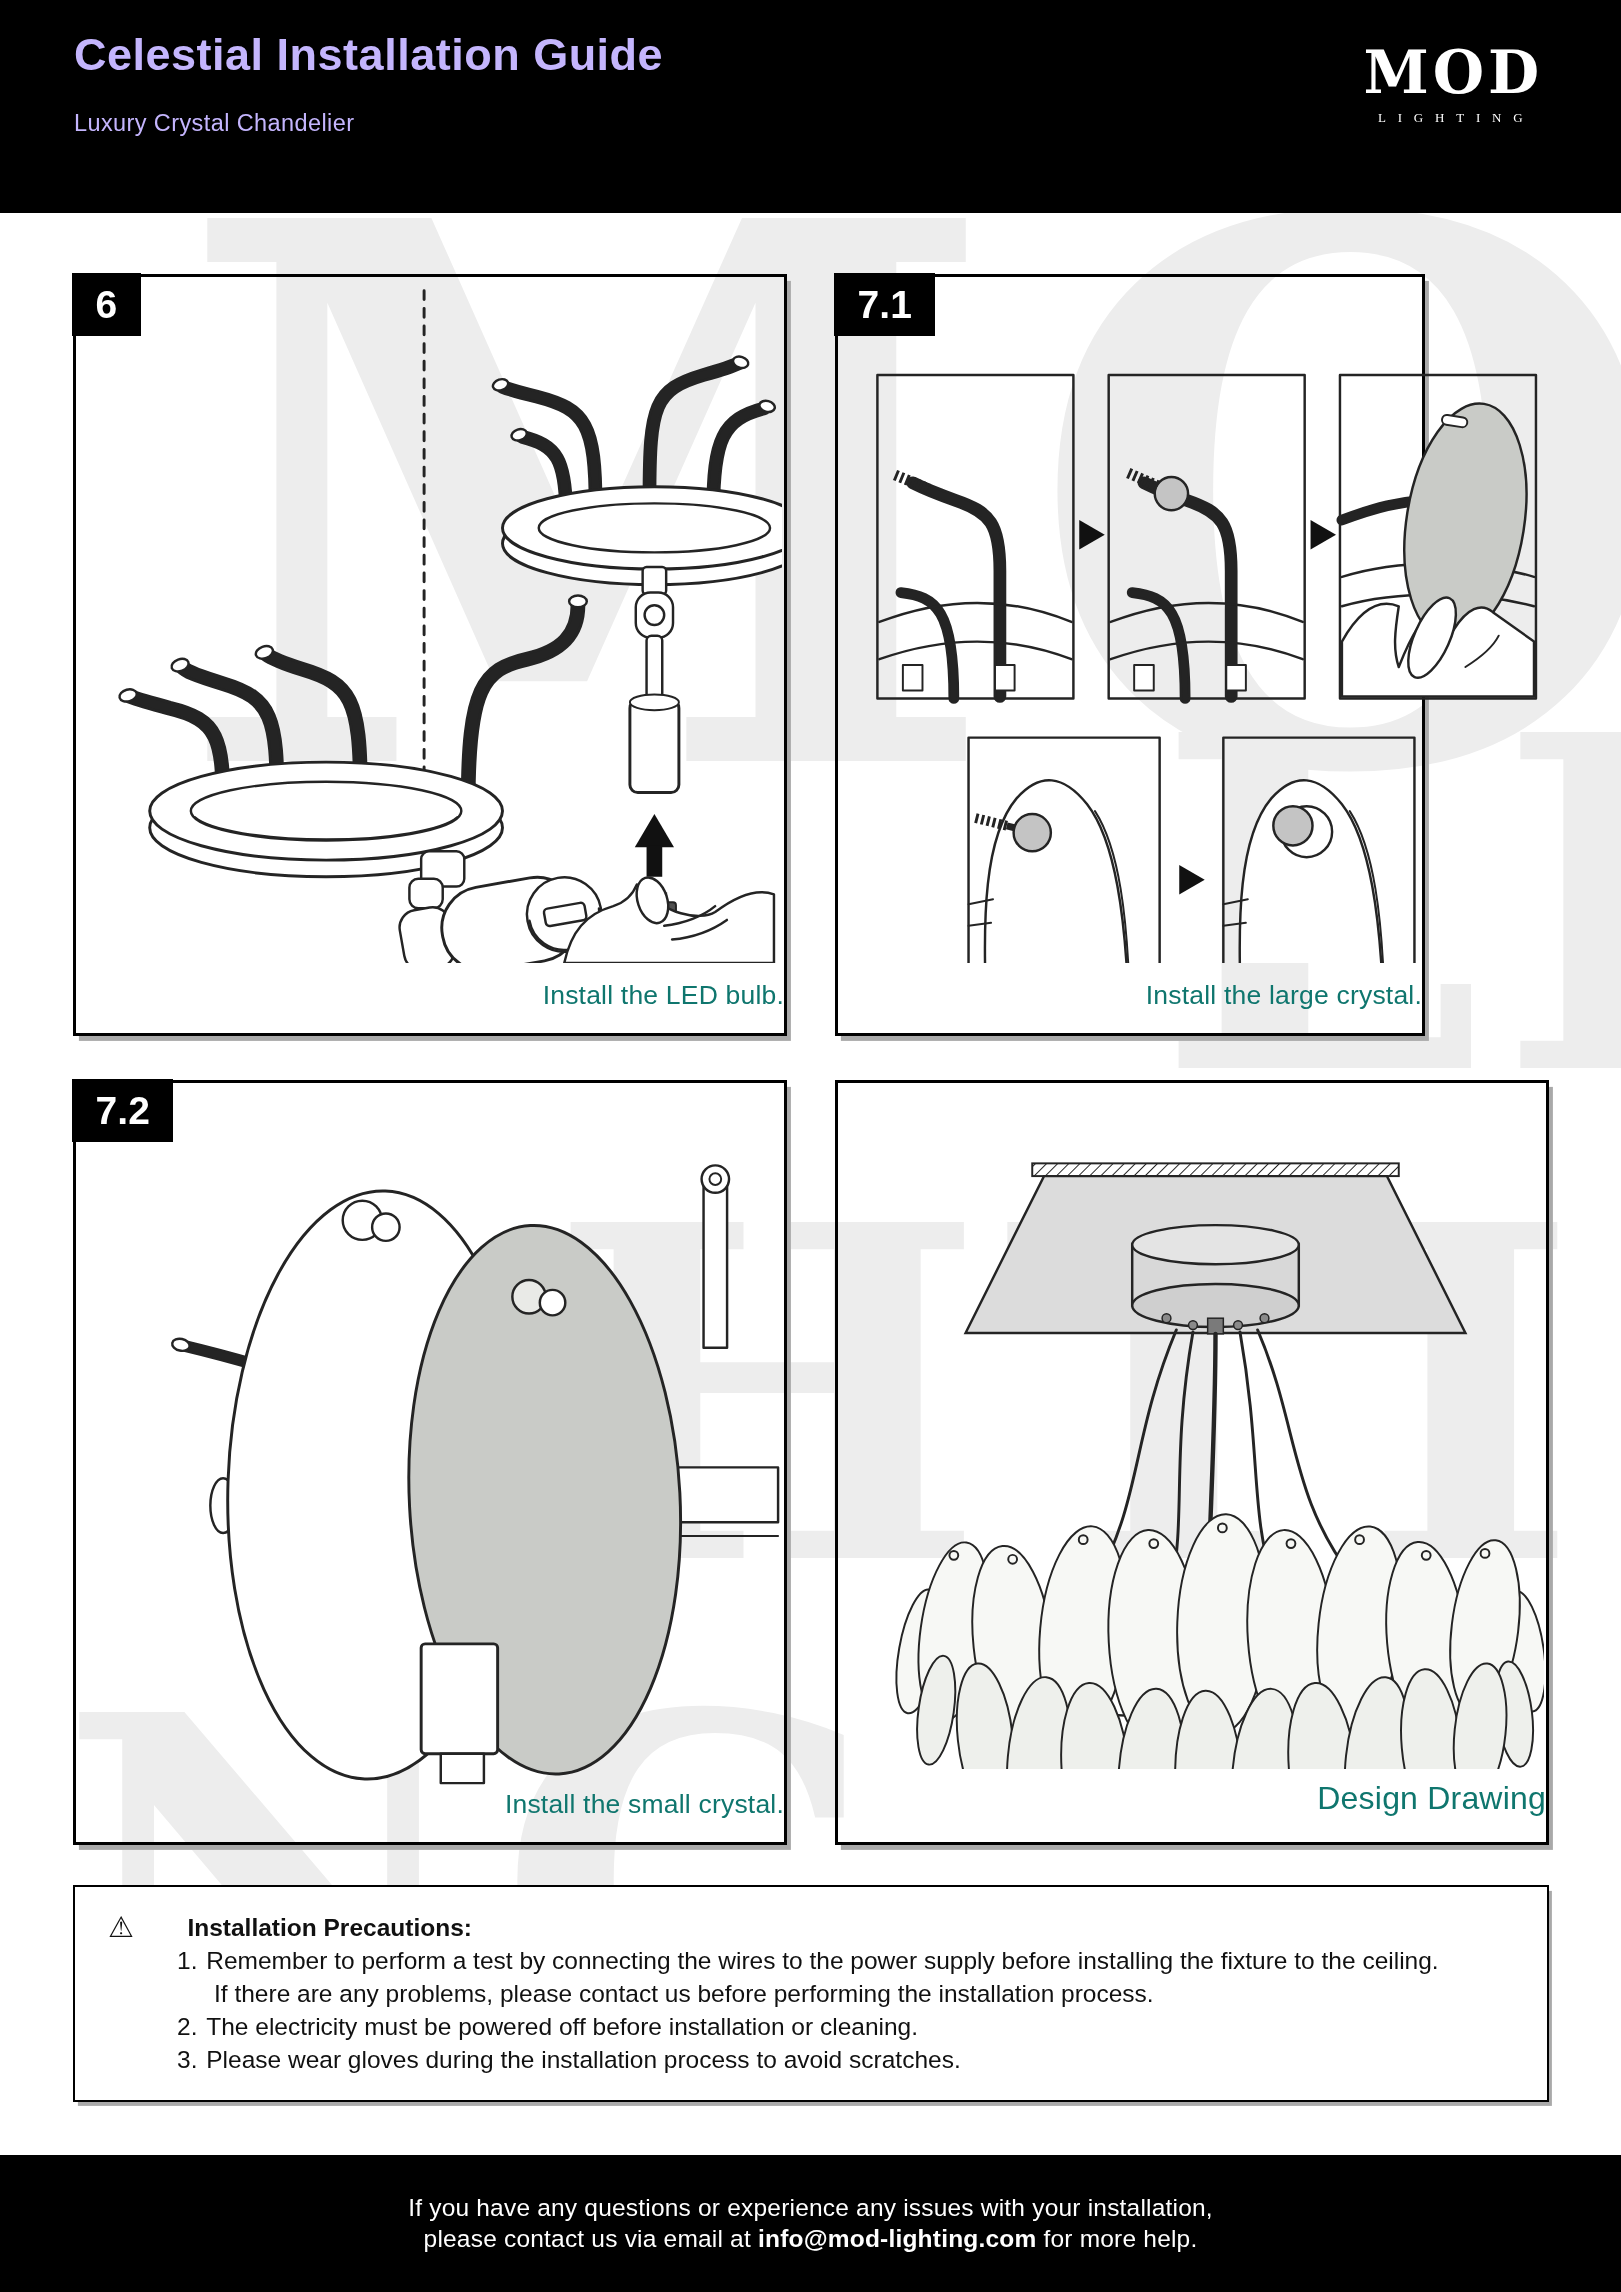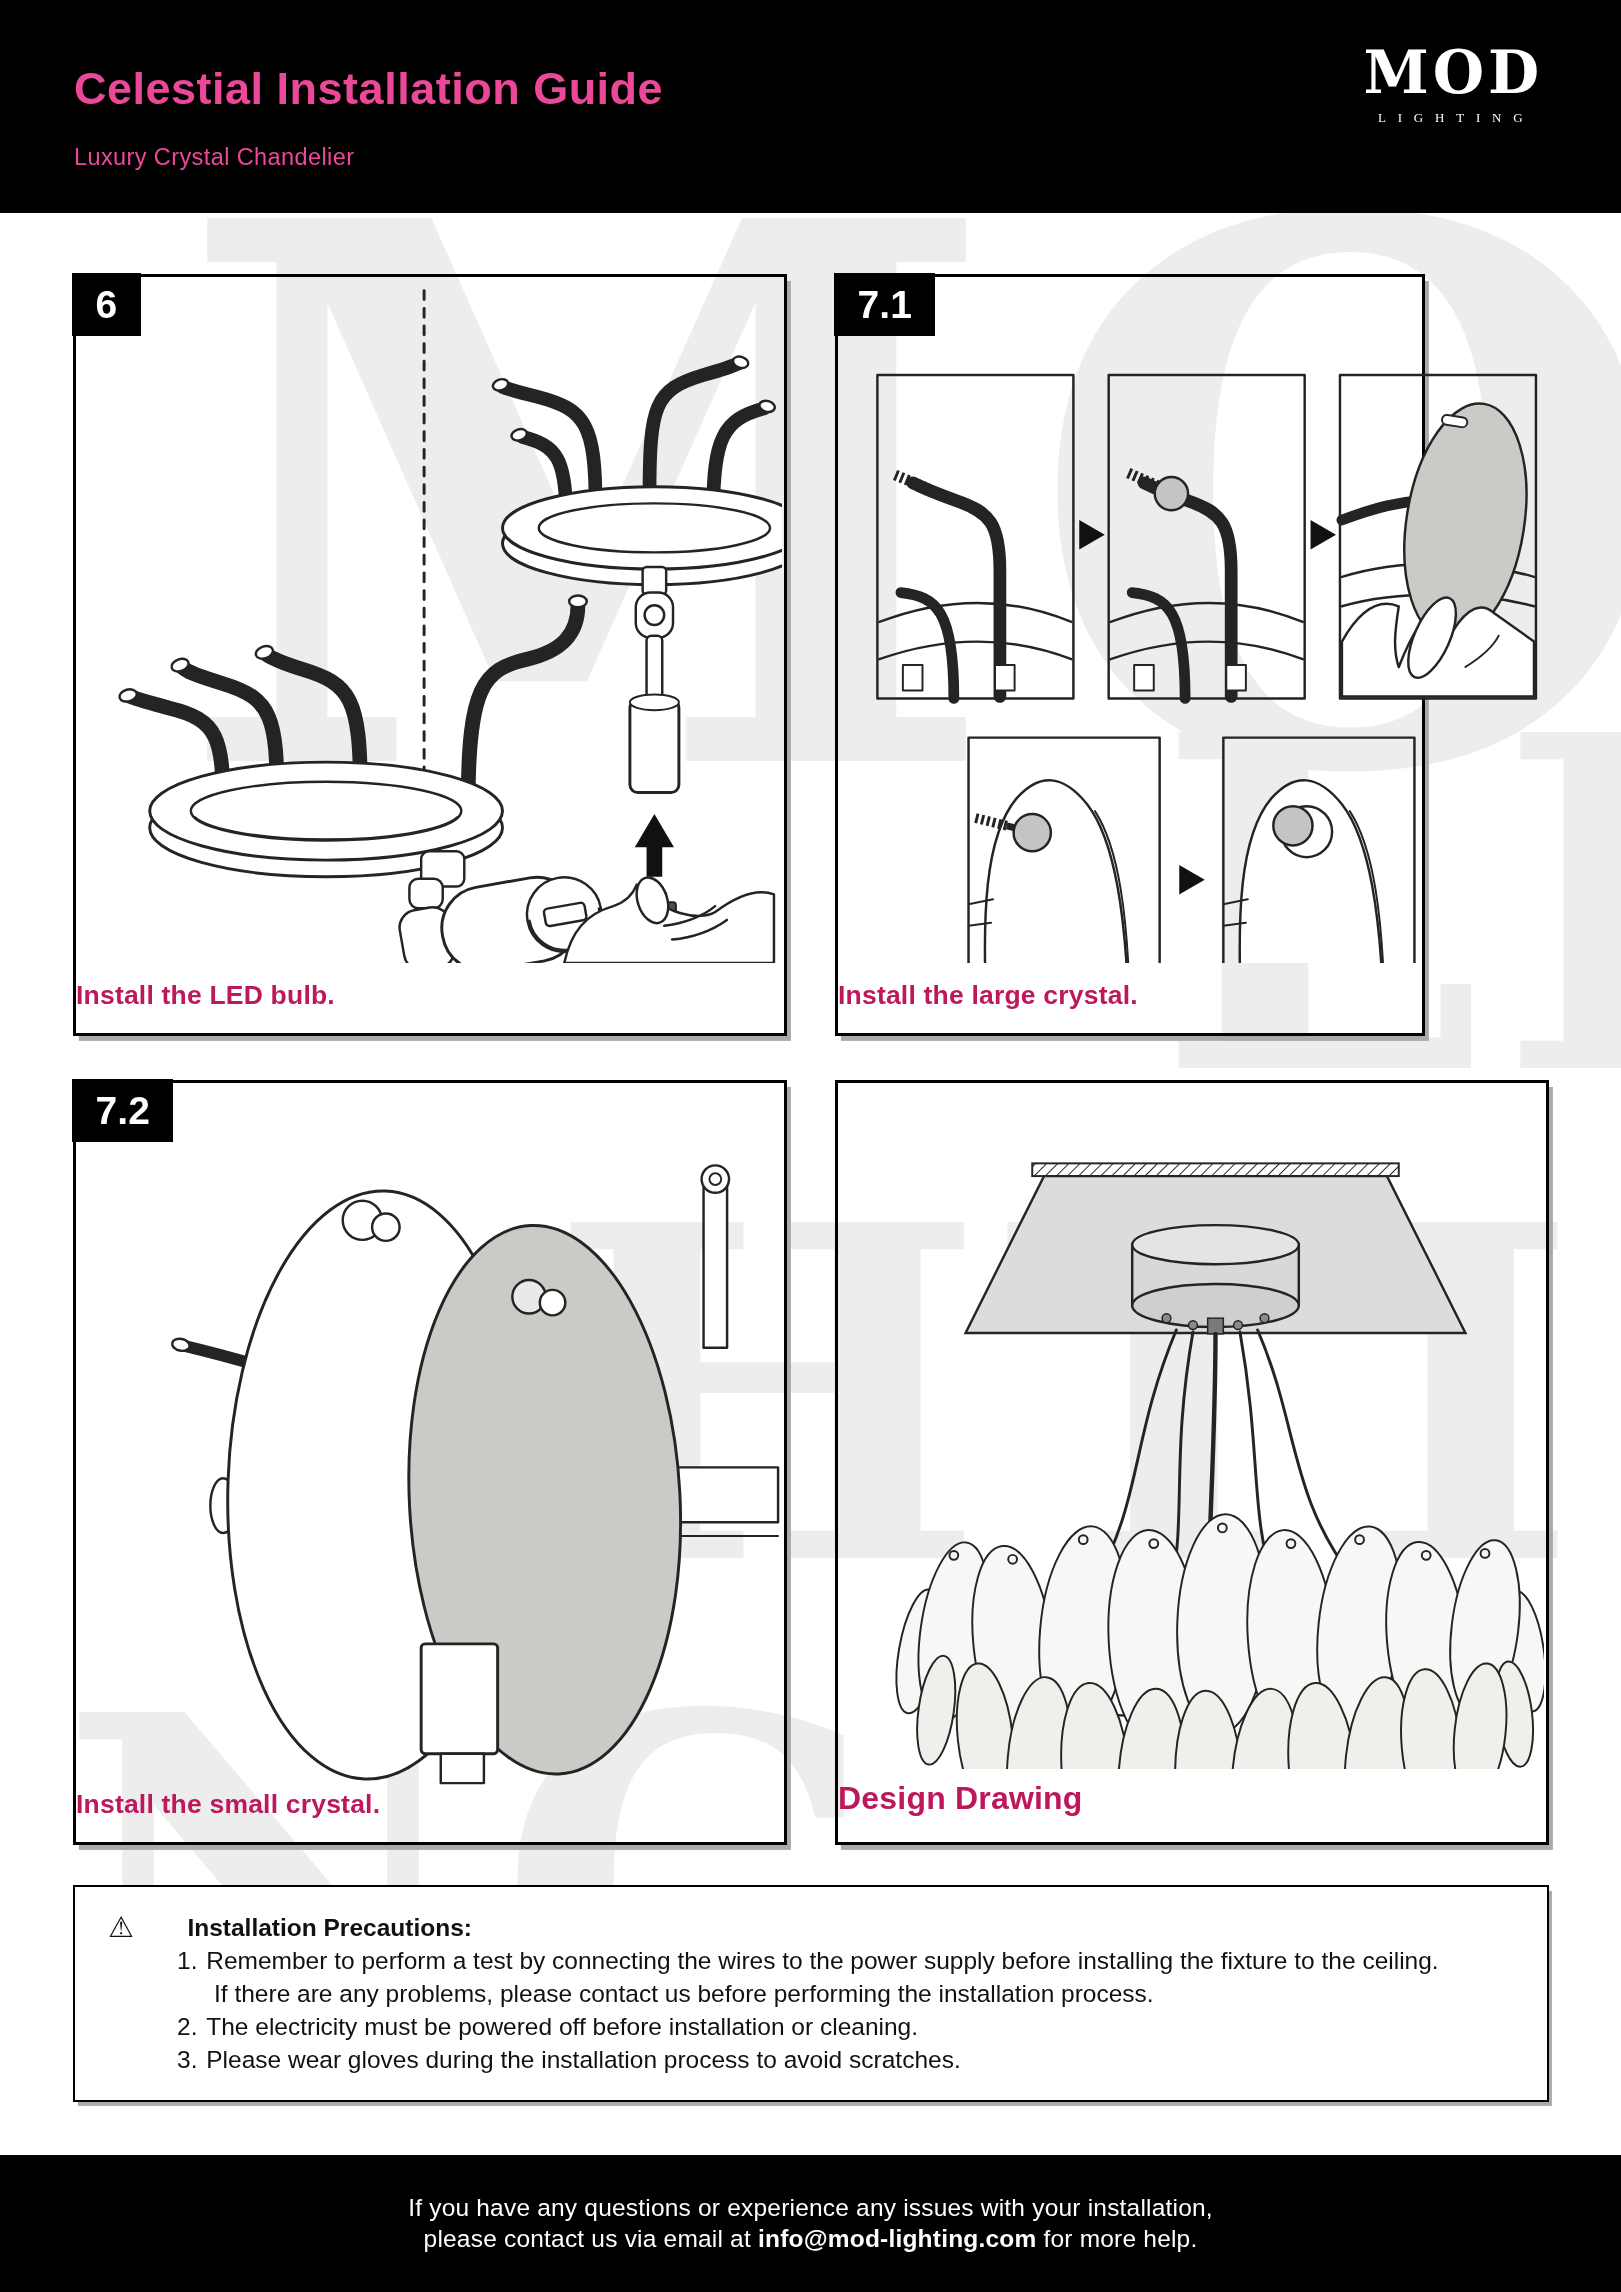--- a/index.html
+++ b/index.html
@@ -15,38 +15,38 @@
     font-family:"DejaVu Serif", serif; font-weight:700; pointer-events:none; }
   .wm-word { position:absolute; line-height:1; white-space:nowrap; }
   .wm-1 { left:176px;  top:127px;  font-size:745px; letter-spacing:25.5px; }
   .wm-2a{ left:1157px; top:676px;  font-size:461px; letter-spacing:17.6px; }
   .wm-2b{ left:549px;  top:1166px; font-size:461px; letter-spacing:17.6px; }
   .wm-2c{ left:59px;   top:1656px; font-size:461px; letter-spacing:17.6px; }
 
   
   .header { position:absolute; left:0; top:0; width:1621px; height:213px;
     background:#000; z-index:3; }
-  .header-text { position:absolute; left:74px; top:63px; color:#ec4899; }
+  .header-text { position:absolute; left:74px; top:29px; color:#c4b5fd; }
   .title { font-size:45px; font-weight:700; letter-spacing:0.5px; }
   .subtitle { font-size:23.5px; font-weight:400; margin-top:29px; letter-spacing:0.4px; }
   .logo { position:absolute; right:78px; top:43px; color:#fff; text-align:center; }
   .logo-name { font-family:"DejaVu Serif", serif; font-size:59px; font-weight:700; letter-spacing:3.9px; line-height:1; }
   .logo-tagline { font-family:Liberation Serif, serif; font-size:13px; letter-spacing:11.8px; margin-top:7.8px; padding-left:5.9px; }
 
   
   .panel { position:absolute; border:3.9px solid #000; background:transparent;
     box-shadow:4.9px 5.9px 0 -1px #a9a9a9; z-index:2; }
   .p6     { left:73px;  top:274px;  width:714px; height:762px; }
   .p71    { left:835px; top:274px;  width:590px; height:762px; }
   .p72    { left:73px;  top:1080px; width:714px; height:765px; }
   .design { left:835px; top:1080px; width:714px; height:765px; }
   .num-box { position:absolute; left:-3.9px; top:-3.9px; background:#000; color:#fff;
     font-size:39px; font-weight:700; padding:11.8px 23.5px; line-height:1; }
-  .caption { position:absolute; left:0; right:0; bottom:21.6px; text-align:left;
-    font-size:26.5px; color:#be185d; letter-spacing:0.2px;font-weight:bold; }
+  .caption { position:absolute; left:0; right:0; bottom:21.6px; text-align:right;
+    font-size:26.5px; color:#0f766e; letter-spacing:0.2px; }
   .caption.big { font-size:32px; bottom:25.5px; }
   .illus { position:absolute; left:0; top:0; }
 
   
   .o  { stroke:#242424; fill:none; stroke-linecap:round; stroke-linejoin:round; }
   .w  { stroke:#242424; fill:#ffffff; stroke-linecap:round; stroke-linejoin:round; }
   .g  { stroke:#242424; fill:#c9cbc7; }
   .blk{ fill:#111; stroke:none; }
 
   

